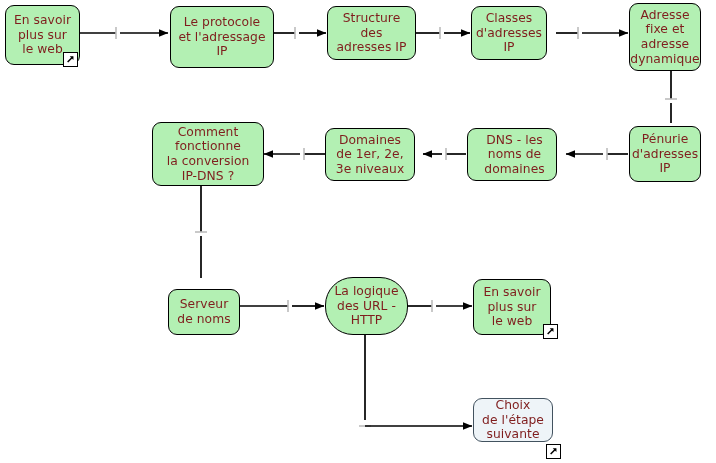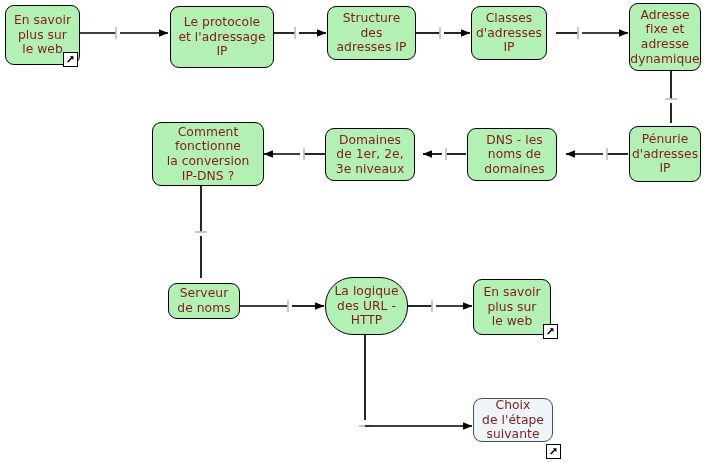--- a/index.html
+++ b/index.html
@@ -205,21 +205,21 @@
 noms de
 domaines</span>
   </div>
 
   <div class="node" style="left:629px; top:126px; width:72px; height:56px;">
     <span class="lbl">Pénurie
 d'adresses
 IP</span>
   </div>
 
-  <div class="node" style="left:168px; top:283px; width:72px; height:36px;">
+  <div class="node" style="left:168px; top:289px; width:72px; height:46px;">
     <span class="lbl">Serveur
 de noms</span>
   </div>
 
   <div class="node" style="left:325px; top:277px; width:83px; height:58px;border-radius:28px;">
     <span class="lbl">La logique
 des URL -
 HTTP</span>
   </div>
 

